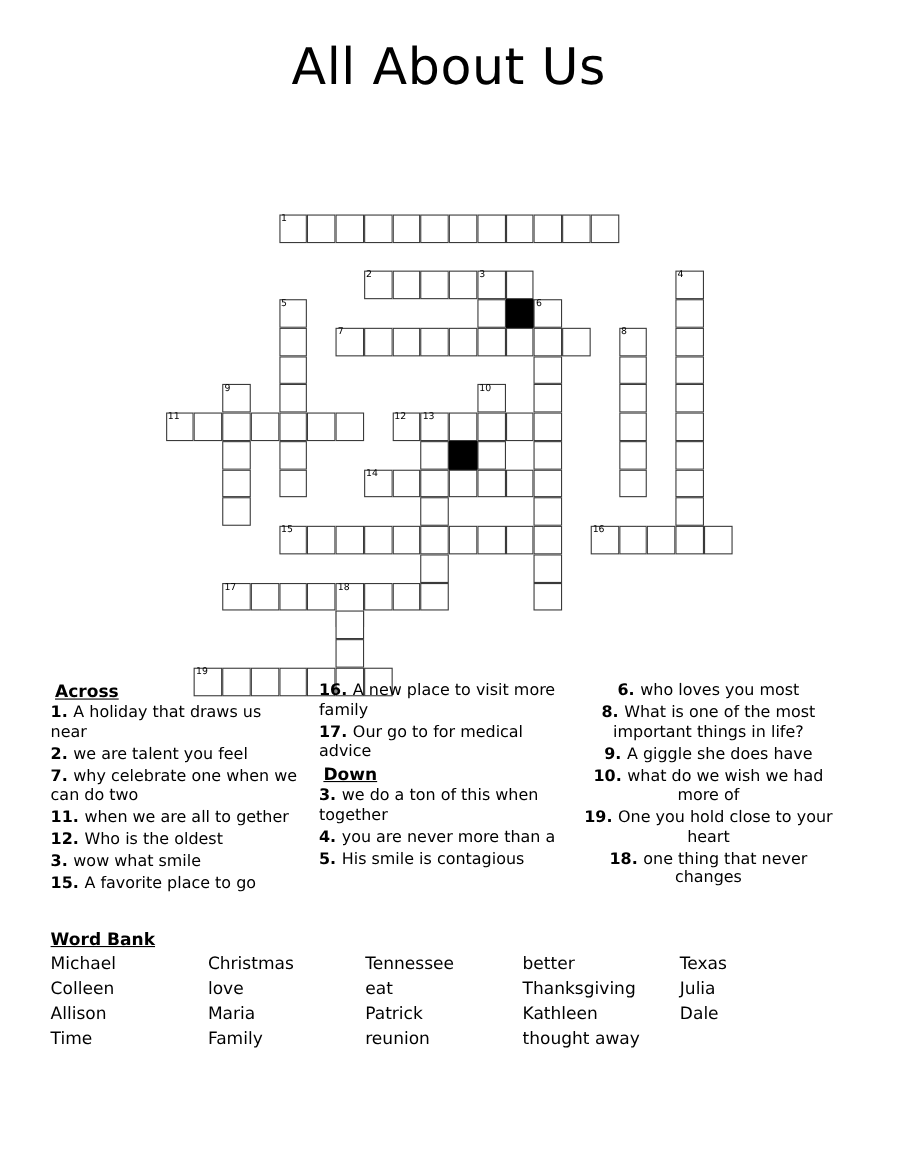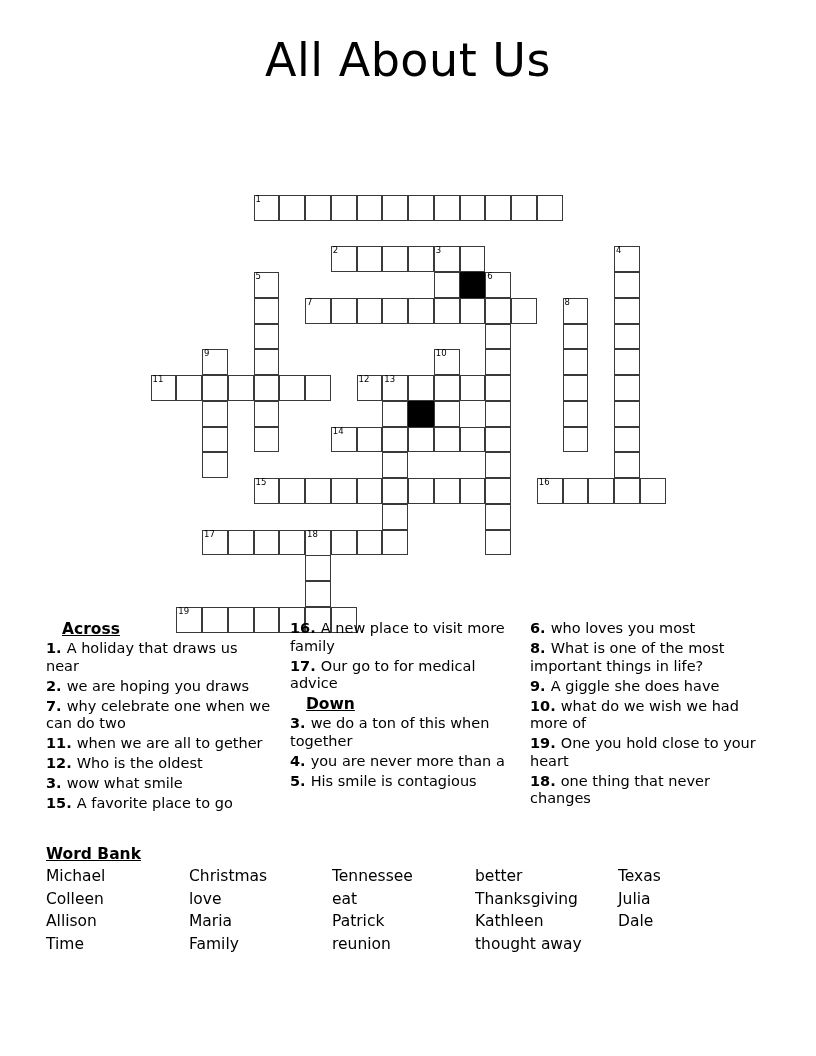--- a/index.html
+++ b/index.html
@@ -64,27 +64,27 @@
     display: flex;
     gap: 0px;
     align-items: flex-start;
   }
   .clue-col {
     width: 244px;
     box-sizing: border-box;
     padding-right: 18px;
   }
   .clue-col.col2 { width: 240px; }
-  .clue-col.col3 { width: 246px; }
+  .clue-col.col3 { width: 246px; text-align: center; }
 
   .section-head {
     font-size: 15.5px;
     font-weight: bold;
     text-decoration: underline;
-    margin: 0 0 2px 16px;
+    margin: 0 0 2px 4px;
     line-height: 18px;
   }
   .clue {
     font-size: 14.5px;
     line-height: 17.5px;
     margin: 0 0 2.5px 0;
   }
   .clue .n {
     font-weight: bold;
   }
@@ -279,21 +279,21 @@
     <div class="cell" style="left: 305px; top: 496.75px; width: 25.75px; height: 25.75px;"></div>
     <div class="cell blocked" style="left: 459.5px; top: 187.75px; width: 25.75px; height: 25.75px;"></div>
     <div class="cell blocked" style="left: 408px; top: 316.5px; width: 25.75px; height: 25.75px;"></div>
   </div>
 
 <div id="clues">
   <div class="clue-col col1">
     <div class="section-head">Across</div>
     <div id="across-col1">
         <div class="clue"><span class="n">1. </span><span>A holiday that draws us near</span></div>
-        <div class="clue"><span class="n">2. </span><span>we are hoping you draws</span></div>
+        <div class="clue"><span class="n">2. </span><span>we are talent you feel</span></div>
         <div class="clue"><span class="n">7. </span><span>why celebrate one when we can do two</span></div>
         <div class="clue"><span class="n">11. </span><span>when we are all to gether</span></div>
         <div class="clue"><span class="n">12. </span><span>Who is the oldest</span></div>
         <div class="clue"><span class="n">3. </span><span>wow what smile</span></div>
         <div class="clue"><span class="n">15. </span><span>A favorite place to go</span></div>
       </div>
   </div>
   <div class="clue-col col2">
     <div id="across-col2">
         <div class="clue"><span class="n">16. </span><span>A new place to visit more family</span></div>

